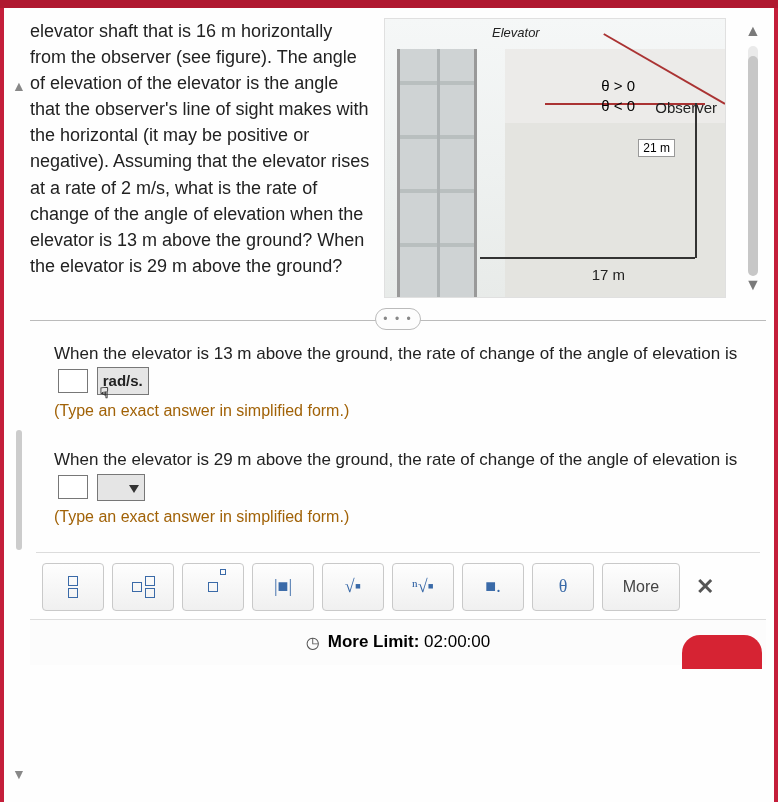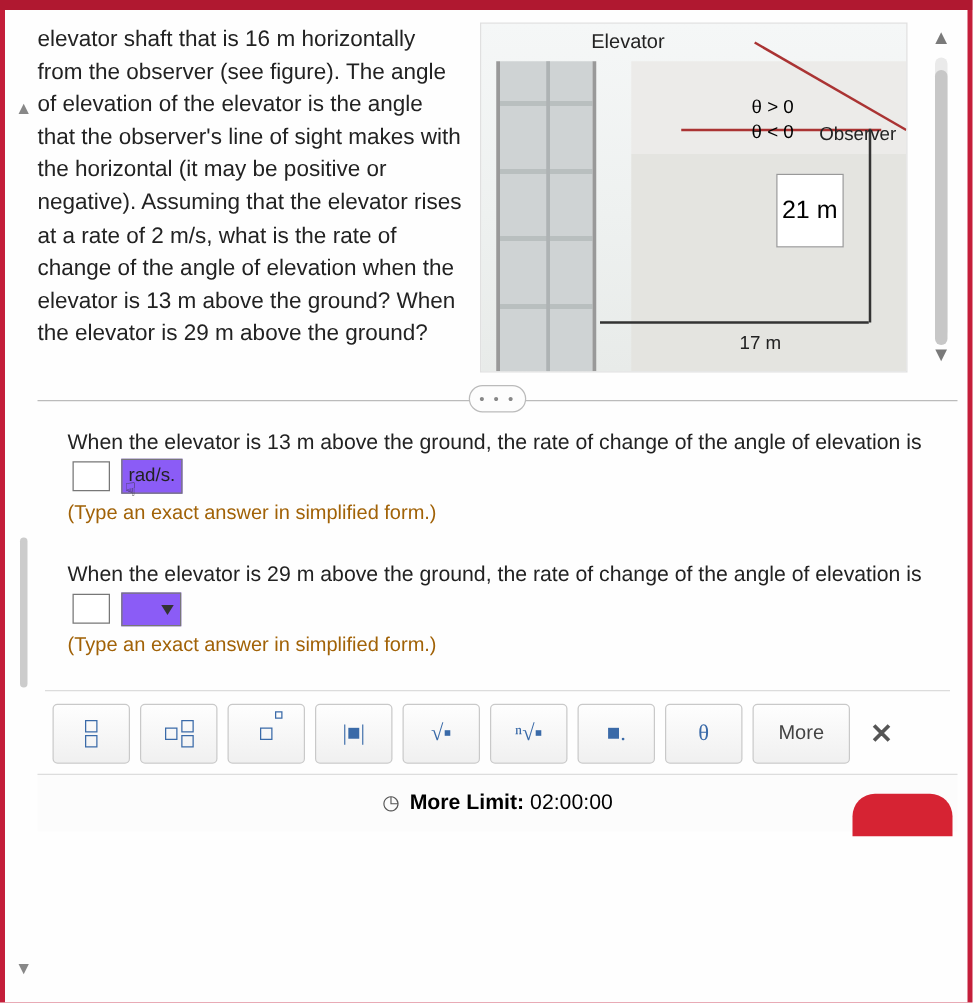--- a/index.html
+++ b/index.html
@@ -54,45 +54,46 @@
   .figure {
     flex: 1;
     position: relative;
     height: 280px;
     background: linear-gradient(180deg,#f5f7f7 0%,#eef1f0 55%,#e8ebe9 100%);
     border: 1px solid #e0e0e0;
     overflow: hidden;
   }
   .fig-label-elevator {
     position: absolute;
-    top: 6px; left: 88px;
-    font-size: 16px;
+    top: 6px; left: 107px;
+    font-size: 13px;
     color: #222;
+    font-style: italic;
   }
   .fig-observer {
     position: absolute;
     top: 80px;
     right: 8px;
     font-size: 15px;
     color: #222;
   }
   .fig-theta-pos {
     position: absolute; top: 58px; right: 90px;
     font-size: 15px;
   }
   .fig-theta-neg {
     position: absolute; top: 78px; right: 90px;
     font-size: 15px;
   }
   .fig-21m {
     position: absolute; top: 120px; right: 50px;
-    font-size: 20px;
+    font-size: 12px;
     background: #fff;
     border: 1px solid #999;
-    padding: 17px 4px;
+    padding: 1px 4px;
   }
   .fig-16m {
     position: absolute; bottom: 14px; right: 100px;
     font-size: 15px; color: #222;
   }
   .shaft {
     position: absolute; left: 12px; top: 30px; bottom: 0;
     width: 80px;
     background: repeating-linear-gradient(0deg,#cfd3d4 0 50px,#b9bfbf 50px 54px);
     border-left: 3px solid #999;
@@ -179,21 +180,22 @@
     margin: 0 4px;
     background: #fff;
   }
   .unit-box {
     display: inline-block;
     border: 1px solid #777;
     padding: 1px 5px;
     font-size: 15px;
     vertical-align: middle;
     position: relative;
-    background: #8b5cf6;
+    background: #e5e5e5;
+    font-weight: bold;
   }
   .cursor-hand {
     position: relative;
     display:inline-block;
     font-size: 15px;
   }
   .cursor-hand::after{
     content:"☟";
     position:absolute;
     left: 2px; top: 13px;

